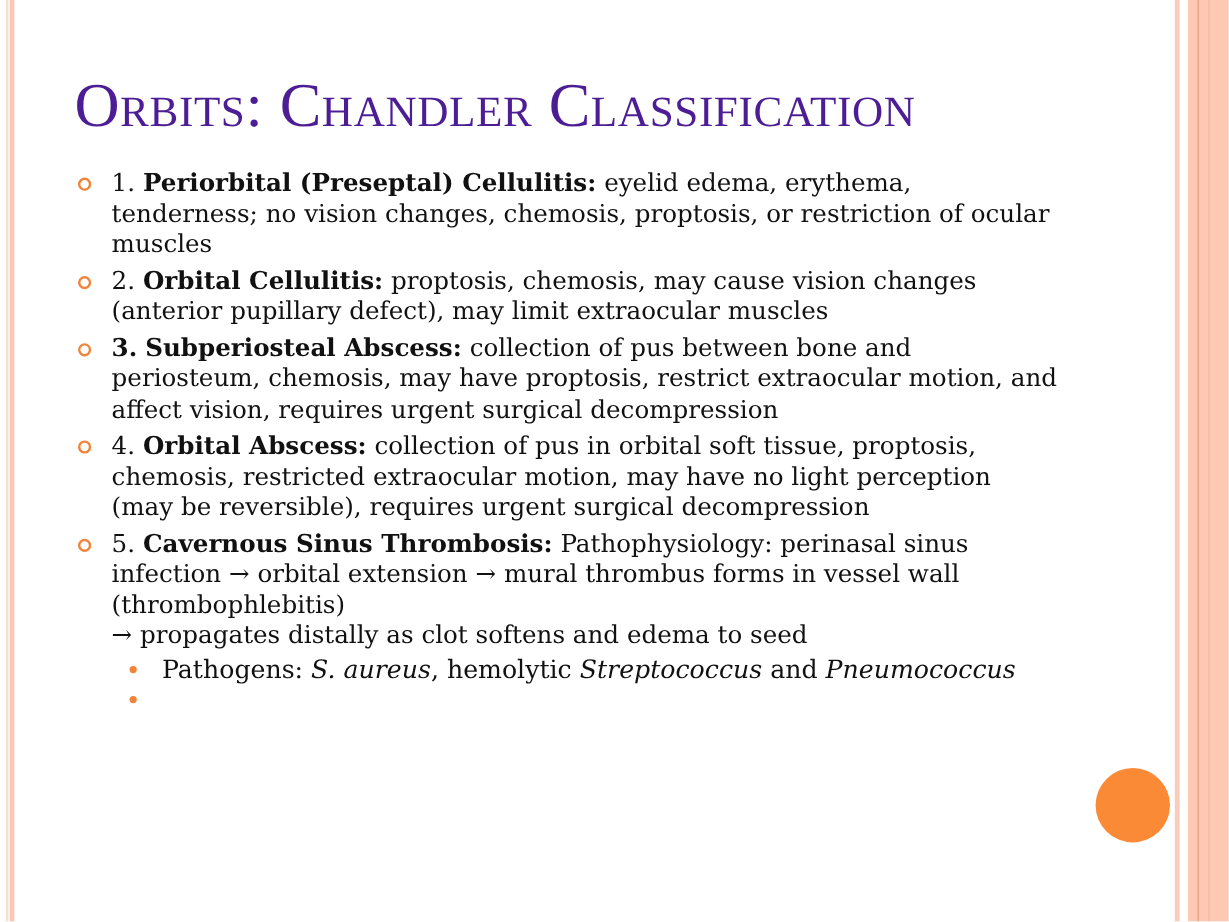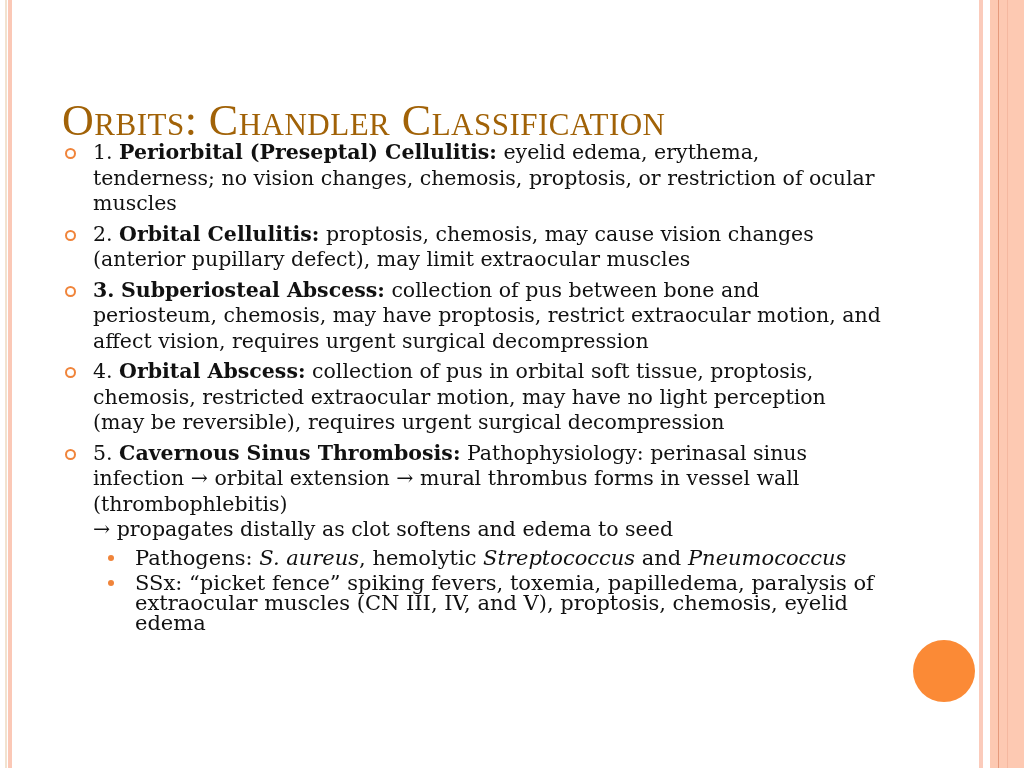--- a/index.html
+++ b/index.html
@@ -5,21 +5,21 @@
   html, body { margin:0; padding:0; }
   body { width:1024px; height:768px; background:#ffffff; position:relative; overflow:hidden; font-family:"DejaVu Serif","Liberation Serif",serif; color:#111; }
   .left-border-1 { position:absolute; left:5px; top:0; width:2px; height:768px; background:#f2e2cf; }
   .left-border-2 { position:absolute; left:8px; top:0; width:4px; height:768px; background:#fbc8b6; }
   .right-line-1 { position:absolute; left:979px; top:0; width:4px; height:768px; background:#fbcbbb; }
   .right-band { position:absolute; left:990px; top:0; width:34px; height:768px; background:#fdc9b2; }
   .right-line-dark { position:absolute; left:998px; top:0; width:1px; height:768px; background:#e69a7c; }
   .right-line-mid { position:absolute; left:1007px; top:0; width:1px; height:768px; background:#f5b8a0; }
   .circle { position:absolute; left:913px; top:640px; width:62px; height:62px; border-radius:50%; background:#fb8a36; }
 
-  .title { position:absolute; left:62px; top:64px; font-family:"Liberation Serif","DejaVu Serif",serif; font-size:44px; color:#a16207; font-variant:small-caps; letter-spacing:0.5px; white-space:nowrap; line-height:50px;margin-top:32px; }
+  .title { position:absolute; left:62px; top:64px; font-family:"Liberation Serif","DejaVu Serif",serif; font-size:52px; color:#4c1d95; font-variant:small-caps; letter-spacing:0.5px; white-space:nowrap; line-height:50px; }
 
   .content { position:absolute; left:62px; top:124px; width:820px; font-family:"DejaVu Serif",serif;margin-top:16px; }
   .item { position:relative; padding-left:31px; font-size:20.5px; line-height:25.5px; margin-bottom:5px; }
   .bullet { position:absolute; left:3px; top:8px; width:7px; height:7px; border:2px solid #f0843a; border-radius:50%; box-sizing:content-box; }
   .item b { font-weight:bold; }
   .sub { position:relative; padding-left:42px; font-size:21px; line-height:20px; margin-top:5px; }
   .sub .dot { position:absolute; left:15px; top:7px; width:6px; height:6px; border-radius:50%; background:#f0843a; }
   .sub i { font-style:italic; }
 </style>
 </head>
@@ -67,17 +67,16 @@
       <b>Cavernous Sinus Thrombosis:</b>
       <span>Pathophysiology: perinasal sinus infection → orbital extension → mural thrombus forms in vessel wall (thrombophlebitis)</span><br>
       <span>→ propagates distally as clot softens and edema to seed</span>
 
       <div class="sub">
         <span class="dot"></span>
         <span>Pathogens: </span><i>S. aureus</i><span>, hemolytic </span><i>Streptococcus</i><span> and </span><i>Pneumococcus</i>
       </div>
       <div class="sub">
         <span class="dot"></span>
-        <span>SSx: “picket fence” spiking fevers, toxemia, papilledema, paralysis of extraocular muscles (CN III, IV, and V), proptosis, chemosis, eyelid edema</span>
       </div>
     </div>
   </div>
 </div>
 
 </body></html>

